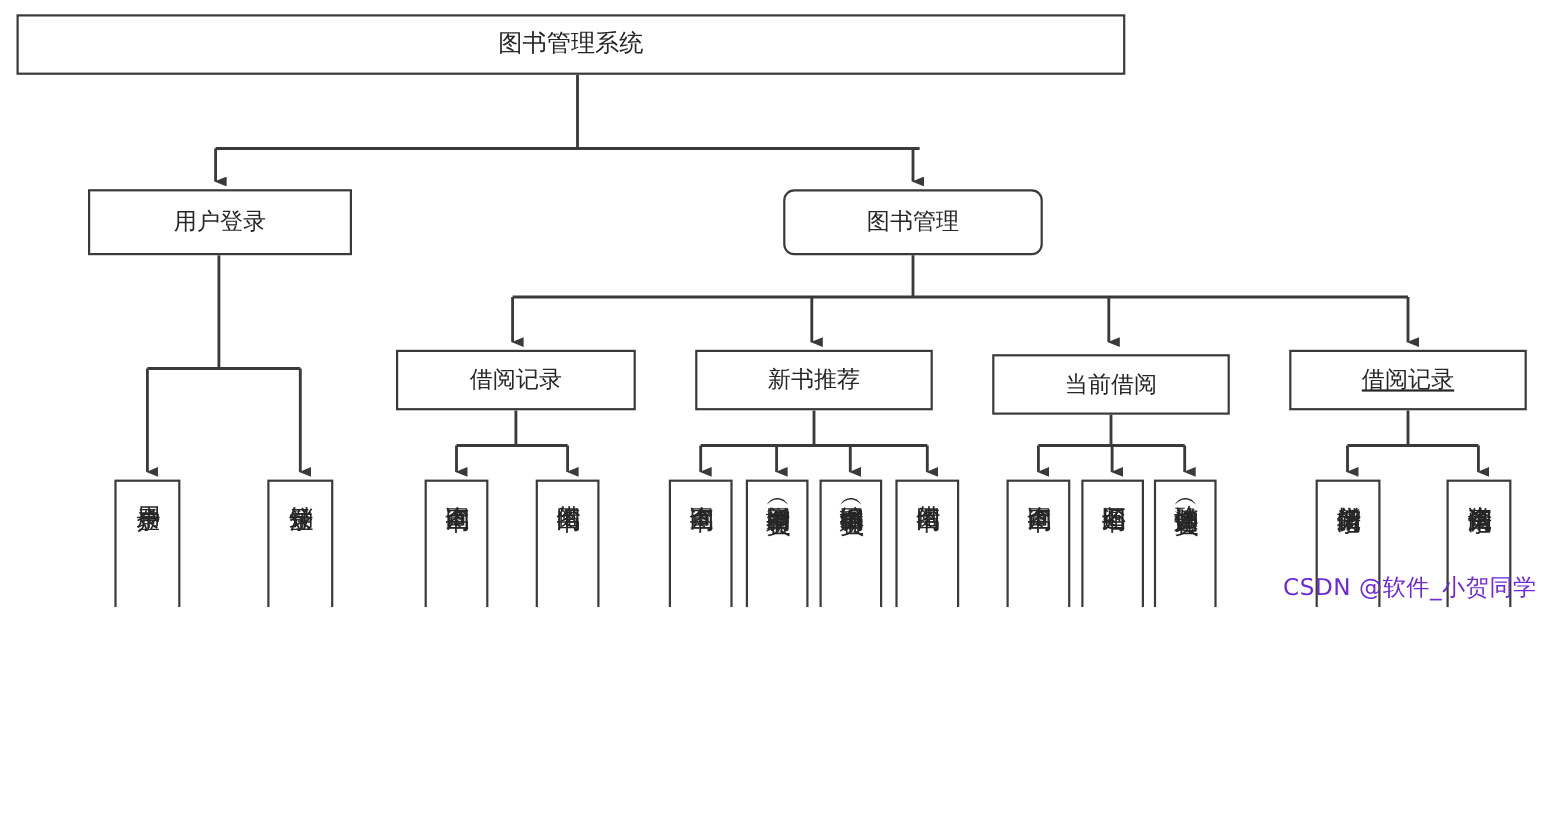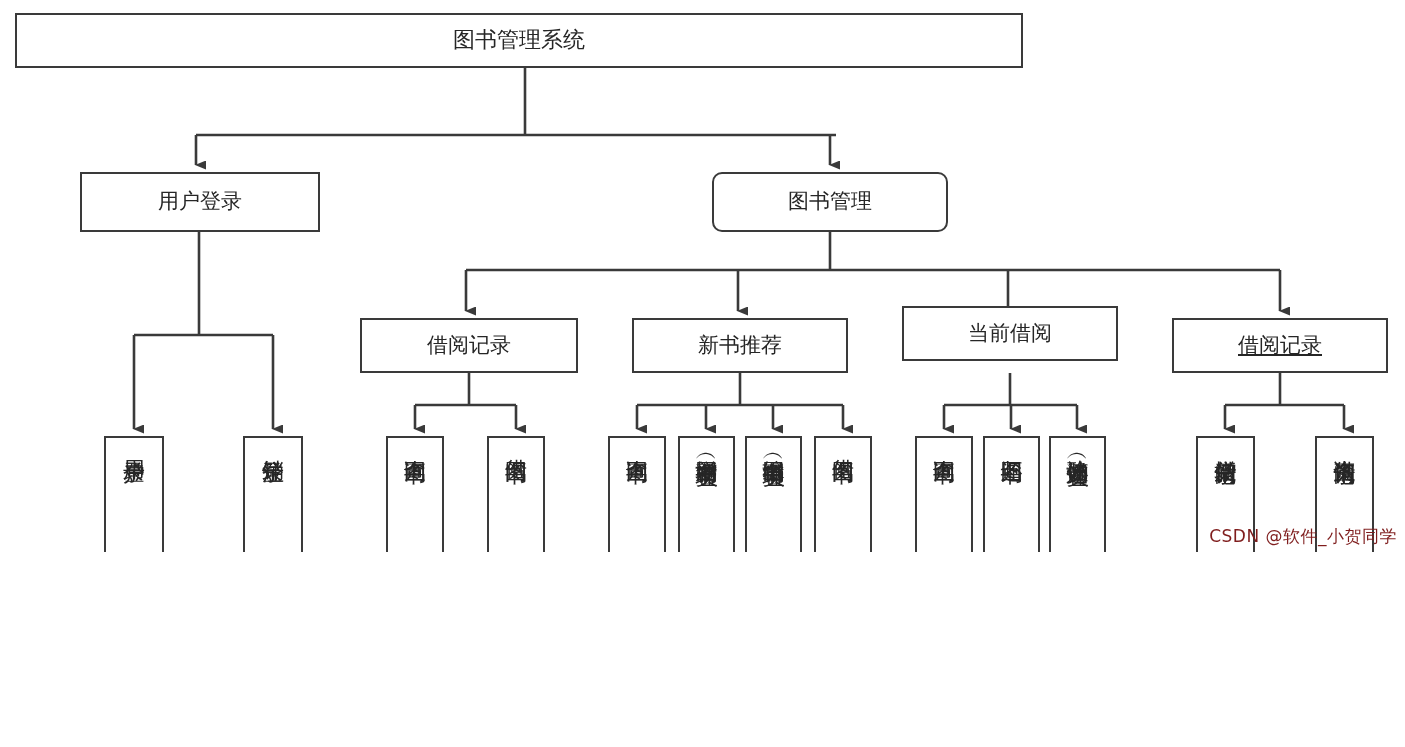--- a/index.html
+++ b/index.html
@@ -60,22 +60,22 @@
     text-orientation: upright;
     font-size: 22px;
     letter-spacing: 1px;
     line-height: 1;
     white-space: nowrap;
   }
   #watermark {
     position: absolute;
     right: 8px;
     bottom: 4px;
-    font-size: 17px;
-    color: #7f1d1d;
+    font-size: 21px;
+    color: #6d28d9;
     letter-spacing: 0.5px;
     z-index: 5;
     white-space: nowrap;
     pointer-events: none;
     text-align: center;
   }
 </style>
 </head>
 <body>
 
@@ -141,21 +141,21 @@
   <div class="node horiz" style="left:712px; top:172px; width:236px; height:60px;border-radius:10px;">
     <span class="node-label">图书管理</span>
   </div>
 
   <div class="node horiz" style="left:360px; top:318px; width:218px; height:55px;">
     <span class="node-label">借阅记录</span>
   </div>
   <div class="node horiz" style="left:632px; top:318px; width:216px; height:55px;">
     <span class="node-label">新书推荐</span>
   </div>
-  <div class="node horiz" style="left:902px; top:306px; width:216px; height:55px;align-items:center;">
+  <div class="node horiz" style="left:902px; top:322px; width:216px; height:55px;align-items:center;">
     <span class="node-label">当前借阅</span>
   </div>
   <div class="node horiz" style="left:1172px; top:318px; width:216px; height:55px;text-decoration:underline;">
     <span class="node-label">借阅记录</span>
   </div>
 
   <div class="node vert" style="left:104px; top:436px; width:60px; height:299px;">
     <span class="node-label">用户登录</span>
   </div>
   <div class="node vert" style="left:243px; top:436px; width:60px; height:299px;">

